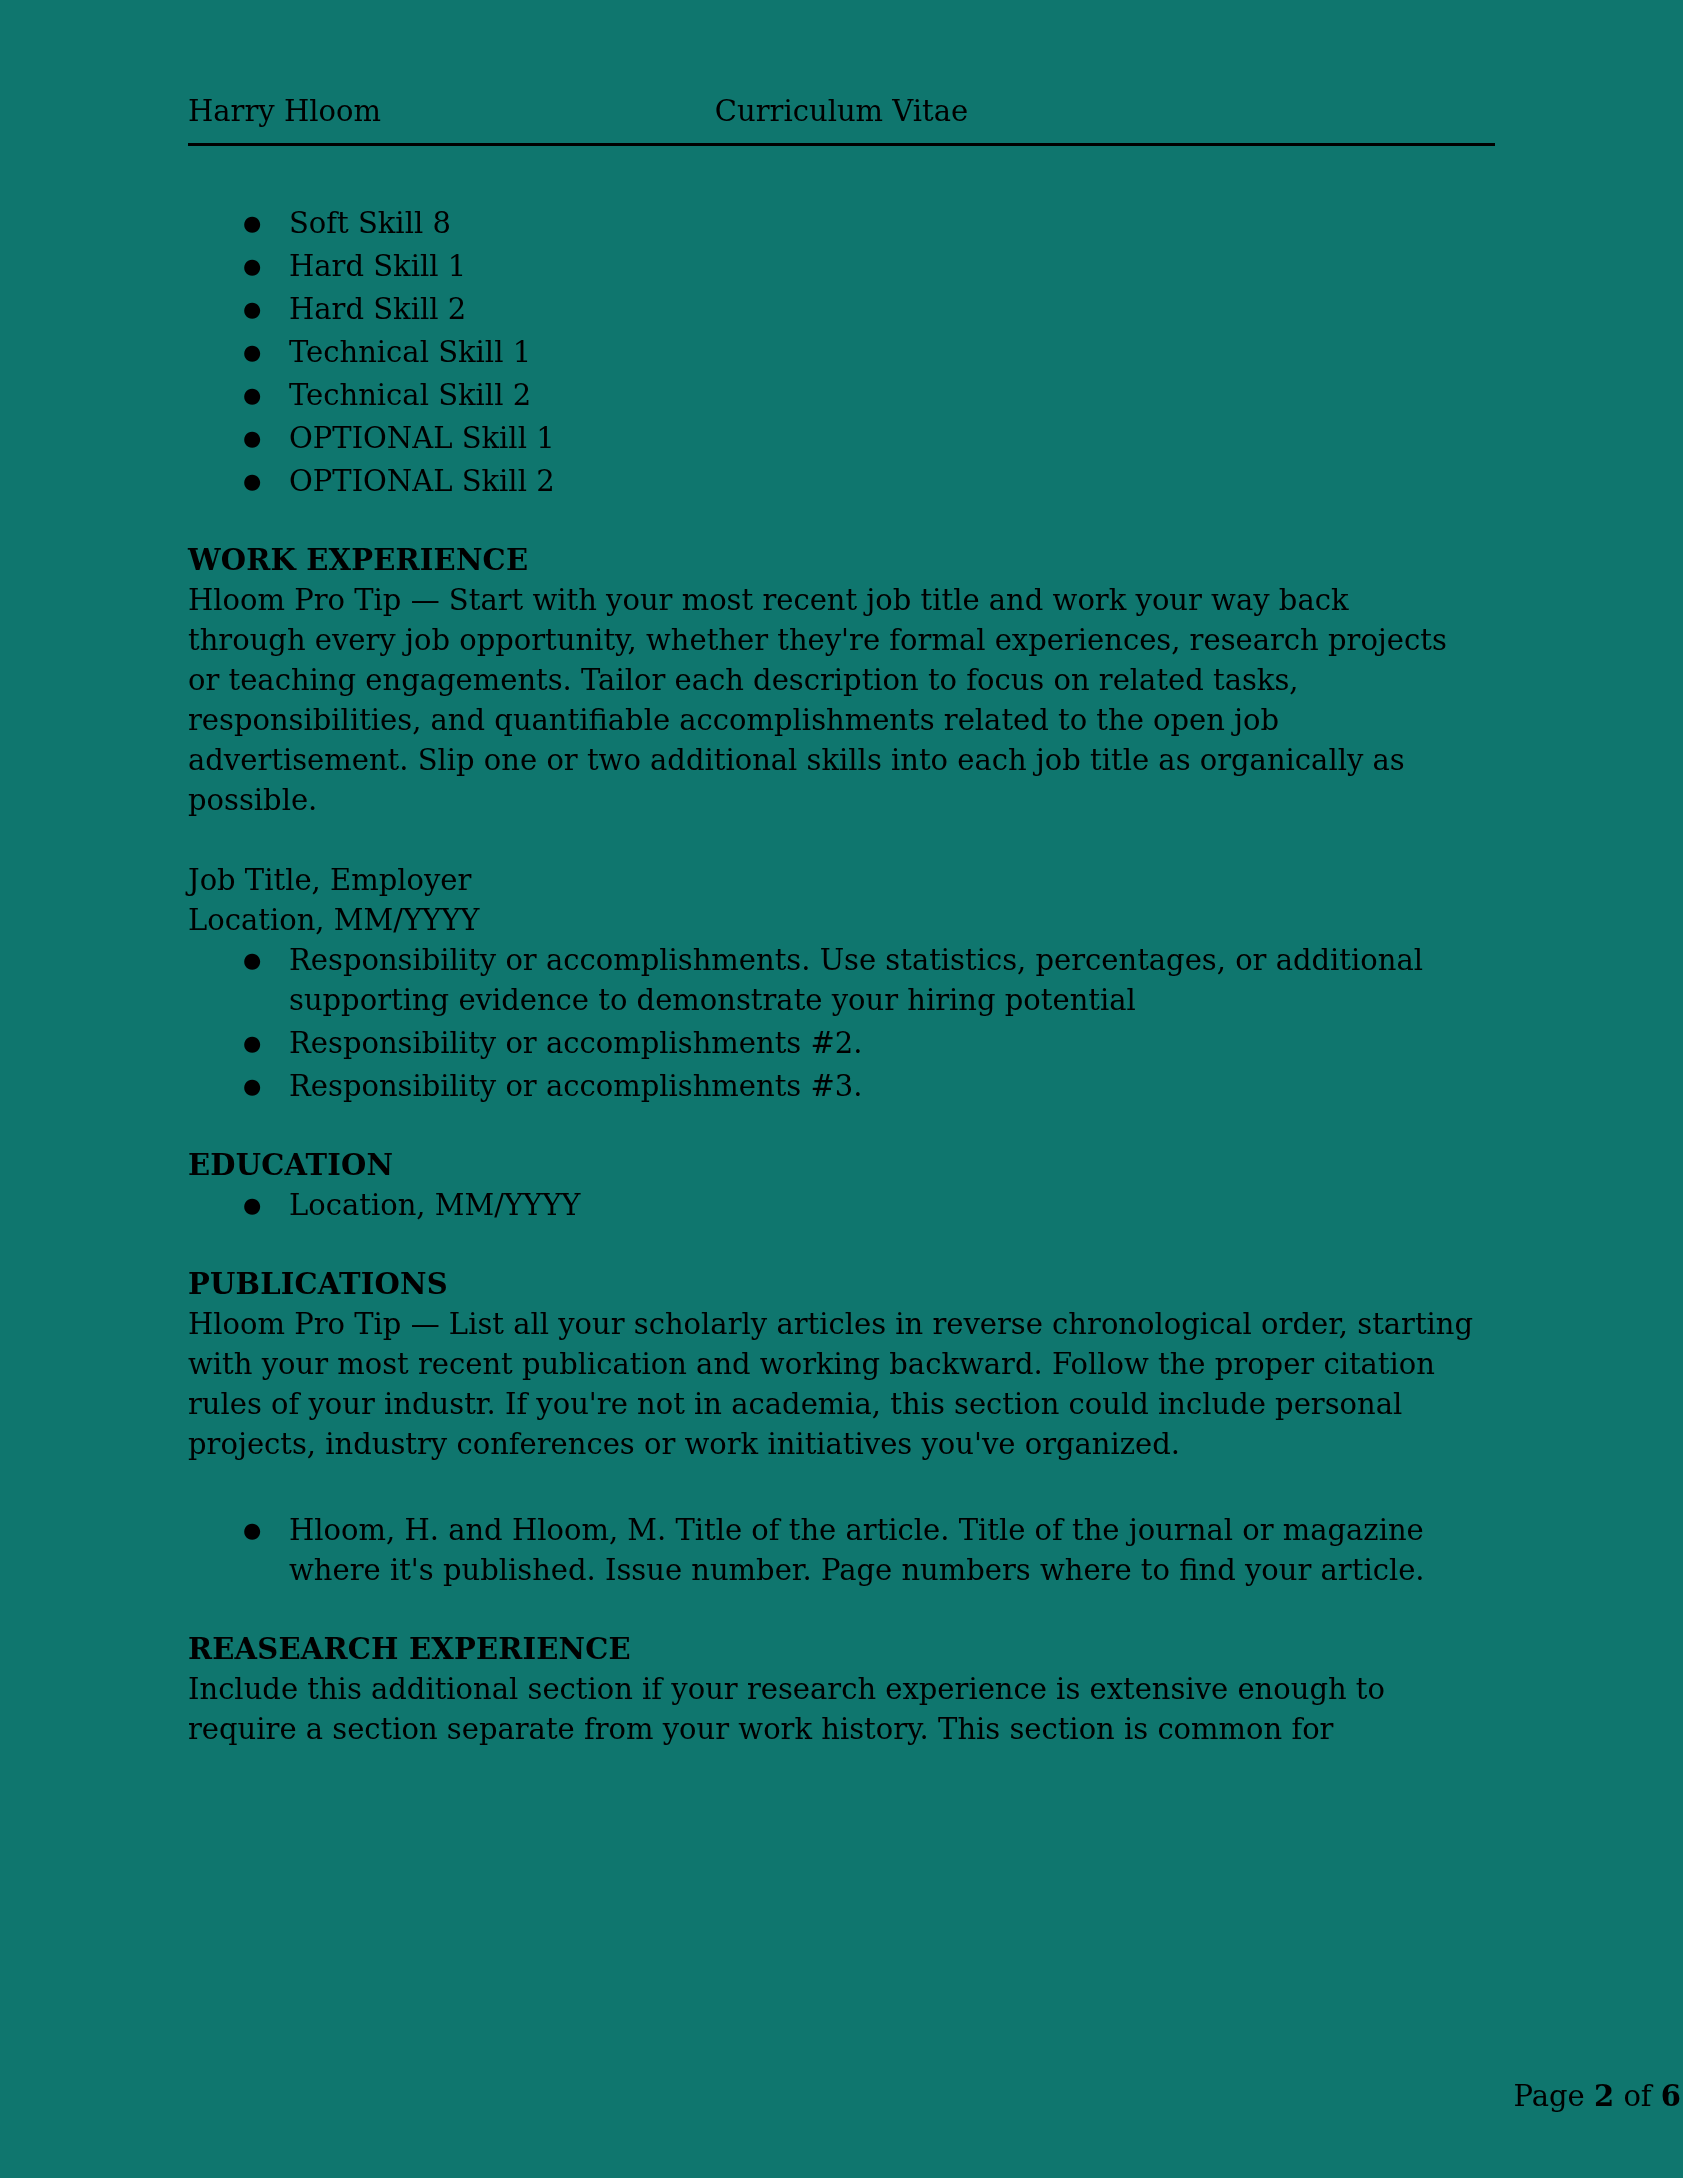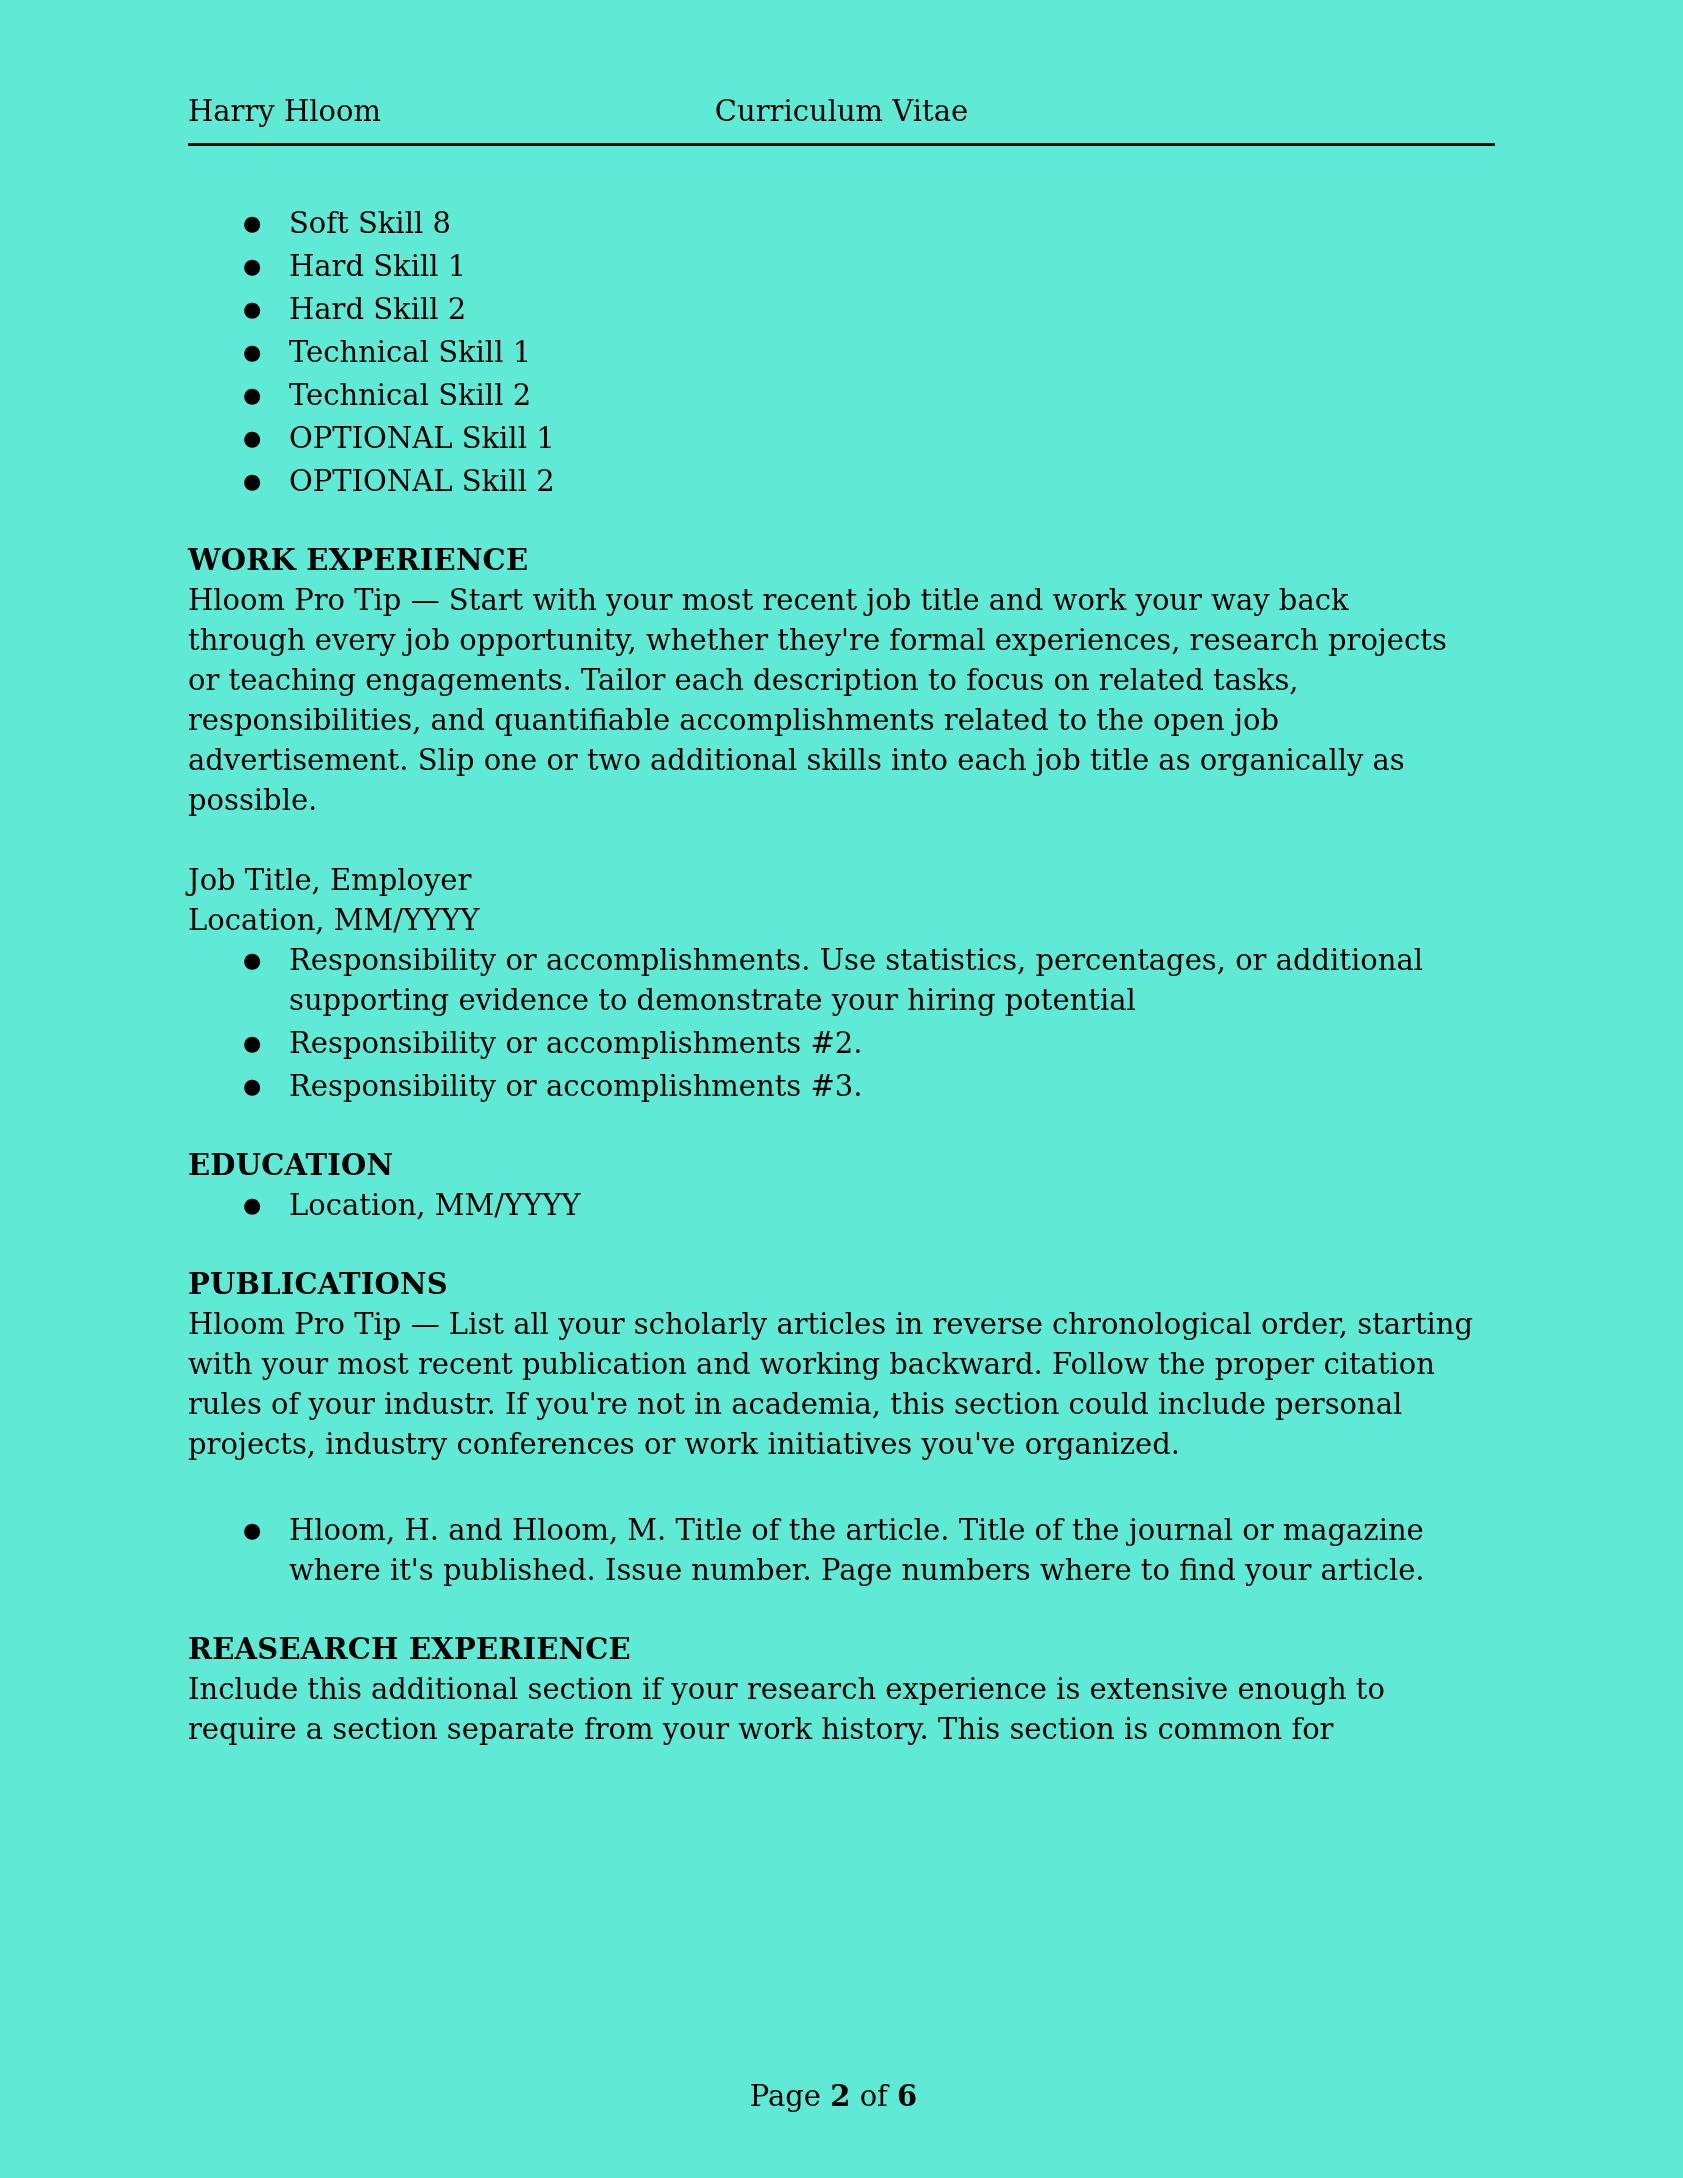--- a/index.html
+++ b/index.html
@@ -1,20 +1,20 @@
 <!DOCTYPE html>
 <html><head>
 <meta charset="utf-8">
 <style>
   html, body { margin: 0; padding: 0; background: #ffffff; }
   .page {
     position: relative;
     width: 1683px;
     height: 2178px;
-    background: #5eead4;
+    background: #0f766e;
     box-sizing: border-box;
     padding: 91px 188px 0 188px;
     font-family: "DejaVu Serif", "Liberation Serif", serif;
     font-size: 29px;
     line-height: 40px;
     color: #000000;
     overflow: hidden;
   }
   .header {
     position: relative;
@@ -52,23 +52,23 @@
     top: 0;
     font-size: 21px;
     line-height: 40px;
   }
   .li-text { white-space: pre-line; }
   .para + ul.list { margin-top: 46px; }
   .plain + ul.list { margin-top: 0; }
   .footer {
     position: absolute;
     left: 0;
-    right: 16px;
+    right: 2px;
     bottom: 62px;
-    text-align: center;
+    text-align: right;
   }
 </style>
 </head>
 <body>
 
 <div class="page">
 
   <div class="header">
     <span>Harry Hloom</span>
     <span class="header-center">Curriculum Vitae</span>

